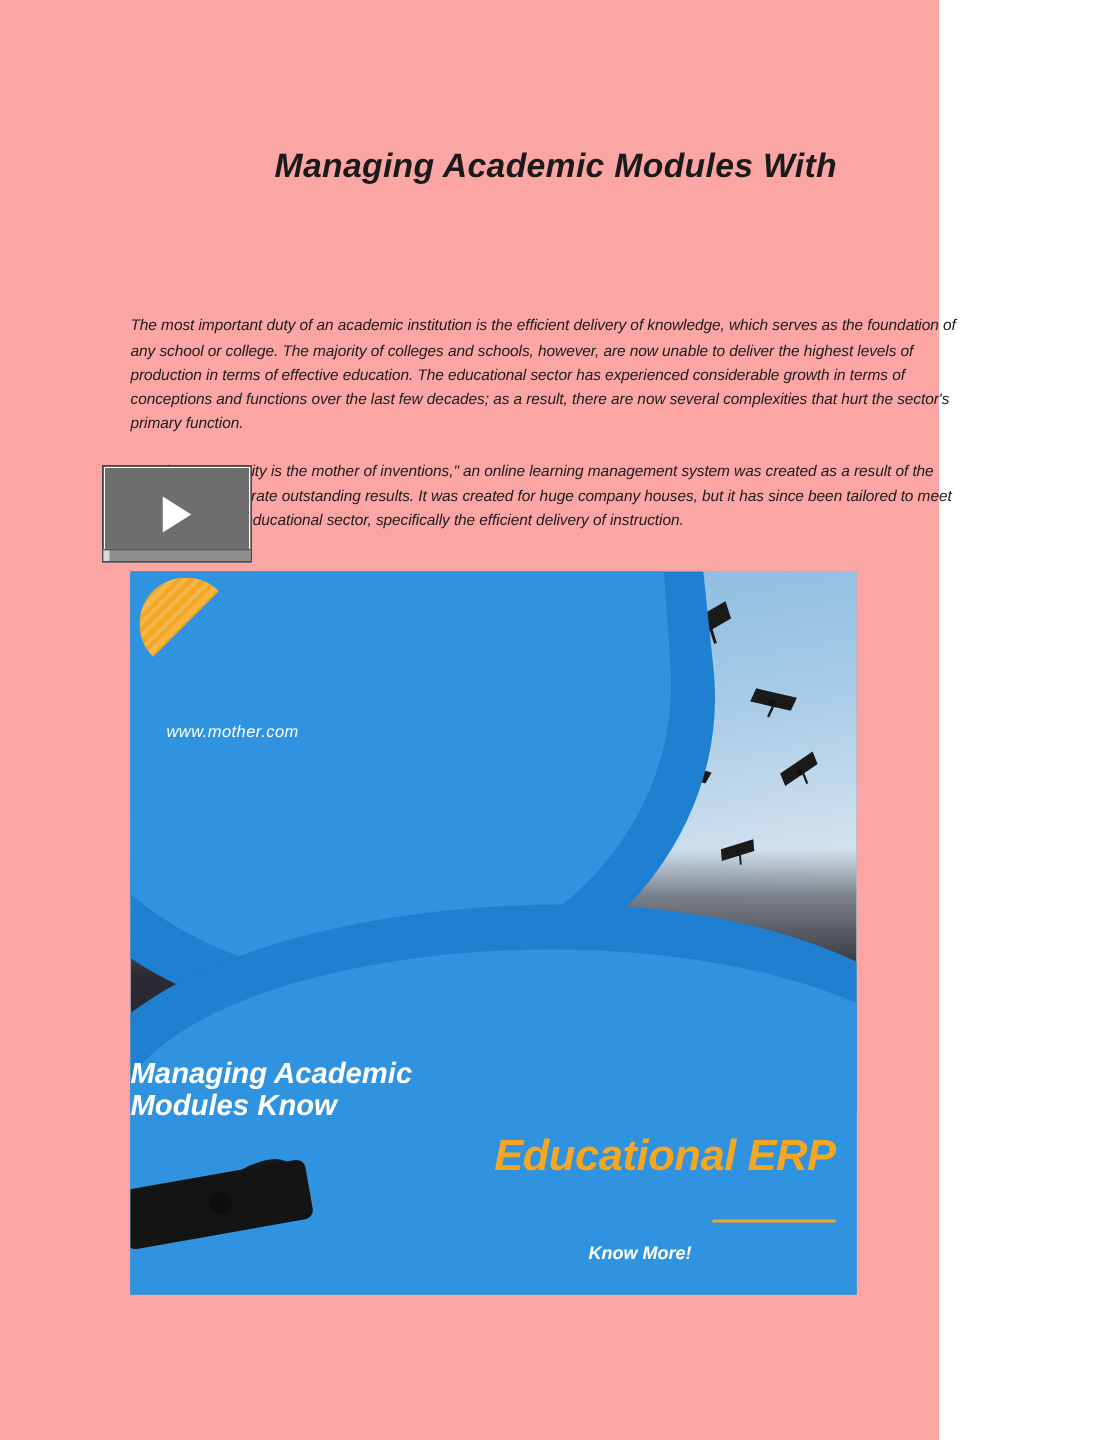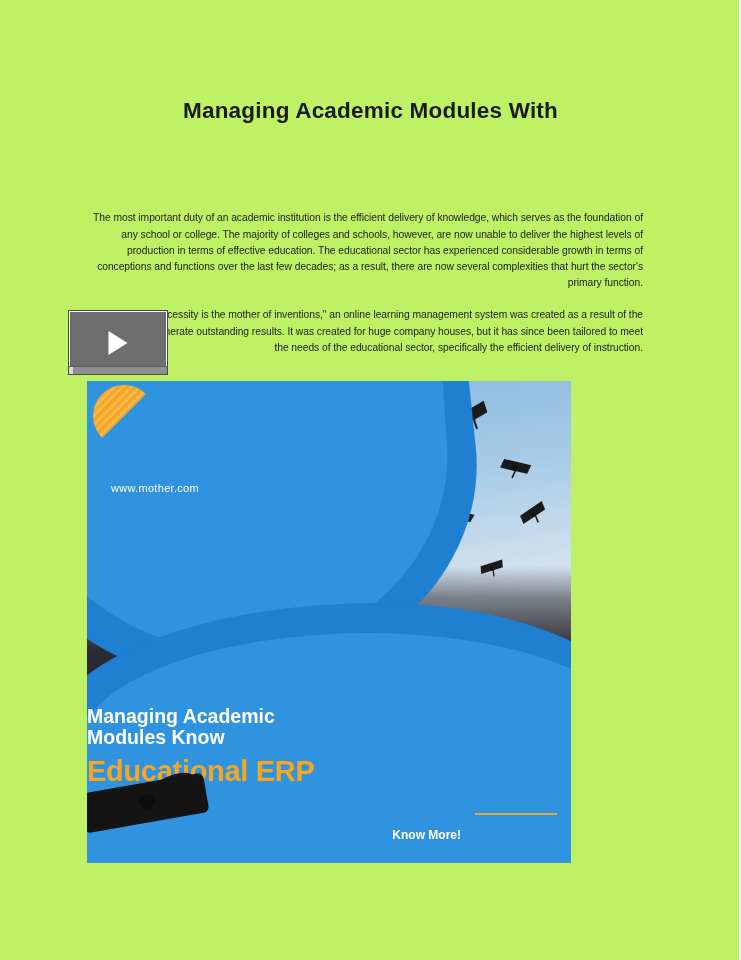--- a/index.html
+++ b/index.html
@@ -9,23 +9,24 @@
   body {
     width: 741px;
     height: 960px;
     background: #ffffff;
     font-family: "Liberation Sans", sans-serif;
     overflow: hidden;
     position: relative;
   }
   .page {
     position: relative;
-    width: 739px;
+    width: 626px;
     height: 960px;
-    background: #bef264;
+    background: #fca5a5;
+    font-style: italic;
   }
   .doc-title {
     position: absolute;
     left: 90px;
     top: 78px;
     width: 561px;
     text-align: center;
     font-size: 22.5px;
     font-weight: bold;
     color: #1a1a1a;
@@ -35,21 +36,21 @@
   .doc-title .line2 {
     display: block;
   }
   .body-text {
     position: absolute;
     left: 87px;
     width: 556px;
     font-size: 10.3px;
     color: #1c1c1c;
     line-height: 16.2px;
-    text-align: right;
+    text-align: left;
     letter-spacing: -0.05px;
   }
   .para1 { top: 200px; }
   .para2 { top: 297px; }
 
   
   .video-player {
     position: absolute;
     left: 68px;
     top: 310px;
@@ -206,20 +207,21 @@
     color: #ffffff;
     font-size: 19.5px;
     font-weight: bold;
     line-height: 21px;
   }
   .poster-head2 {
     position: absolute;
     left: 0;
     right: 14px;
     top: 374px;
+    text-align: right;
     color: #f5a623;
     font-size: 29px;
     font-weight: bold;
     line-height: 32px;
     letter-spacing: -0.3px;
   }
   .poster-cta {
     position: absolute;
     right: 110px;
     top: 447px;

